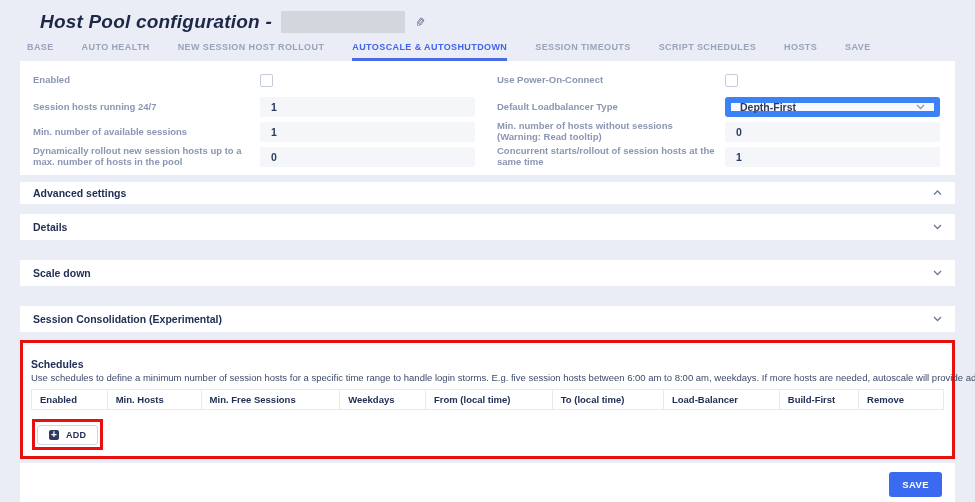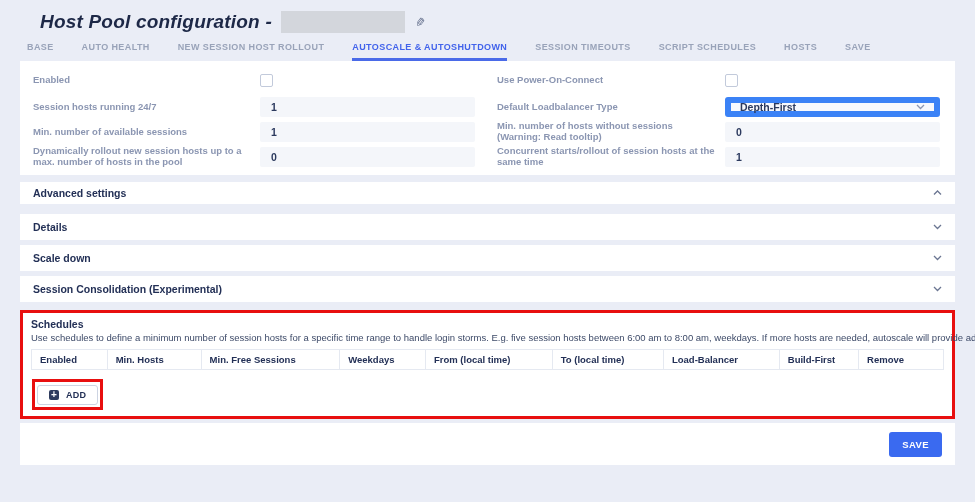--- a/index.html
+++ b/index.html
@@ -33,25 +33,25 @@
   .flabel { width: 227px; font-size: 9.5px; font-weight: bold; color: #8b96b2; padding-right: 10px; line-height: 1.15; }
   .flabel2 { width: 228px; margin-left: 22px; }
   .fctrl { width: 215px; display: flex; align-items: center; }
   .text-input { width: 100%; height: 20px; background: #f4f6fa; border: none; border-radius: 2px; font-size: 10.5px; font-weight: bold; color: #2c3a5e; padding: 0 11px; font-family: inherit; }
   .checkbox { width: 13px; height: 13px; border: 1px solid #c2cadb; border-radius: 2px; background: #fff; display: inline-block; cursor: pointer; }
   .select-box { width: 100%; height: 20px; background: #f7f9fd; border: 6px solid #3b82f6; border-radius: 3px; display: flex; align-items: center; justify-content: space-between; padding: 0 9px; font-size: 10.5px; font-weight: bold; color: #2c3a5e; cursor: pointer; }
 
   .accordion { display: flex; align-items: center; justify-content: space-between; padding: 0 13px; cursor: pointer; }
   .accordion .acc-label { font-size: 10.5px; font-weight: bold; color: #233056; }
   .acc-advanced { height: 22px; margin-bottom: 10px; }
-  .acc-row { height: 26px; margin-bottom: 5px; }
+  .acc-row { height: 26px; margin-bottom: 20px; }
   .acc-row.last { margin-bottom: 8px; }
 
   .sched-box { border: 3px solid #e80f0f; background: #fff; padding: 5px 8px 6px; }
-  .sched-title { font-size: 10.5px; font-weight: bold; color: #233056; }
+  .sched-title { font-size: 10.5px; font-weight: bold; color: #233056; margin-top: 10px; }
   .sched-desc { font-size: 9.5px; color: #3d4a68; margin-top: 2px; white-space: nowrap; }
   table.sched { width: 100%; border-collapse: collapse; margin-top: 6px; }
   table.sched th { border: 1px solid #e5e9f1; font-size: 9.5px; font-weight: bold; color: #233056; text-align: left; padding: 4px 8px; white-space: nowrap; }
   .add-wrap { display: inline-block; border: 3px solid #e80f0f; padding: 2px; margin: 9px 0 0 1px; }
   .add-btn { display: inline-flex; align-items: center; gap: 7px; background: #fff; border: 1px solid #cdd4e2; border-radius: 3px; padding: 4px 11px; font-size: 9px; font-weight: bold; color: #233056; letter-spacing: 0.3px; cursor: pointer; font-family: inherit; }
   .plus-ico { width: 10px; height: 10px; background: #2e3b5e; border-radius: 2px; color: #fff; display: flex; align-items: center; justify-content: center; font-size: 10px; line-height: 1; font-weight: bold; }
 
   .save-row { height: 42px; display: flex; align-items: center; justify-content: flex-end; padding-right: 13px; margin-top: 4px; }
   .save-btn { background: #3a6af0; color: #fff; border: none; border-radius: 3px; font-size: 9.5px; font-weight: bold; padding: 7px 13px; letter-spacing: 0.4px; cursor: pointer; font-family: inherit; }
 

